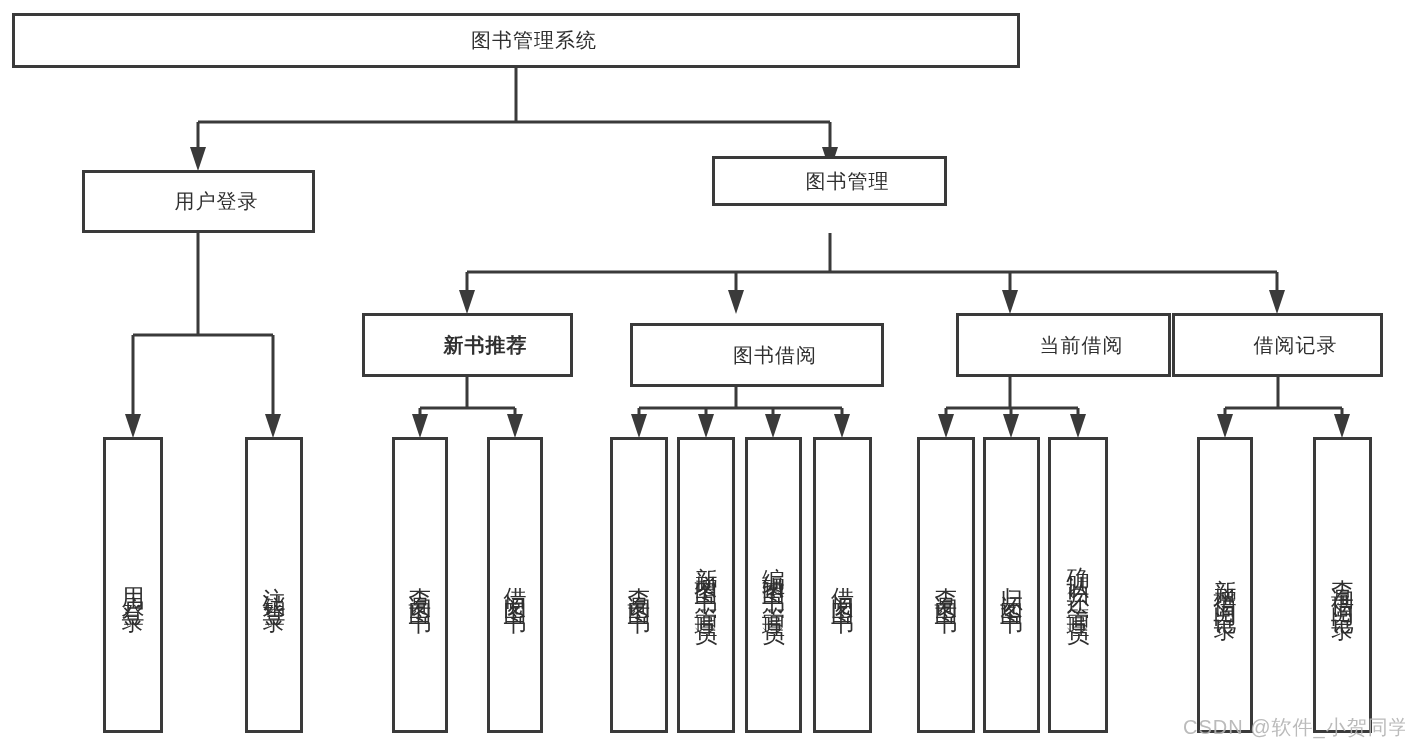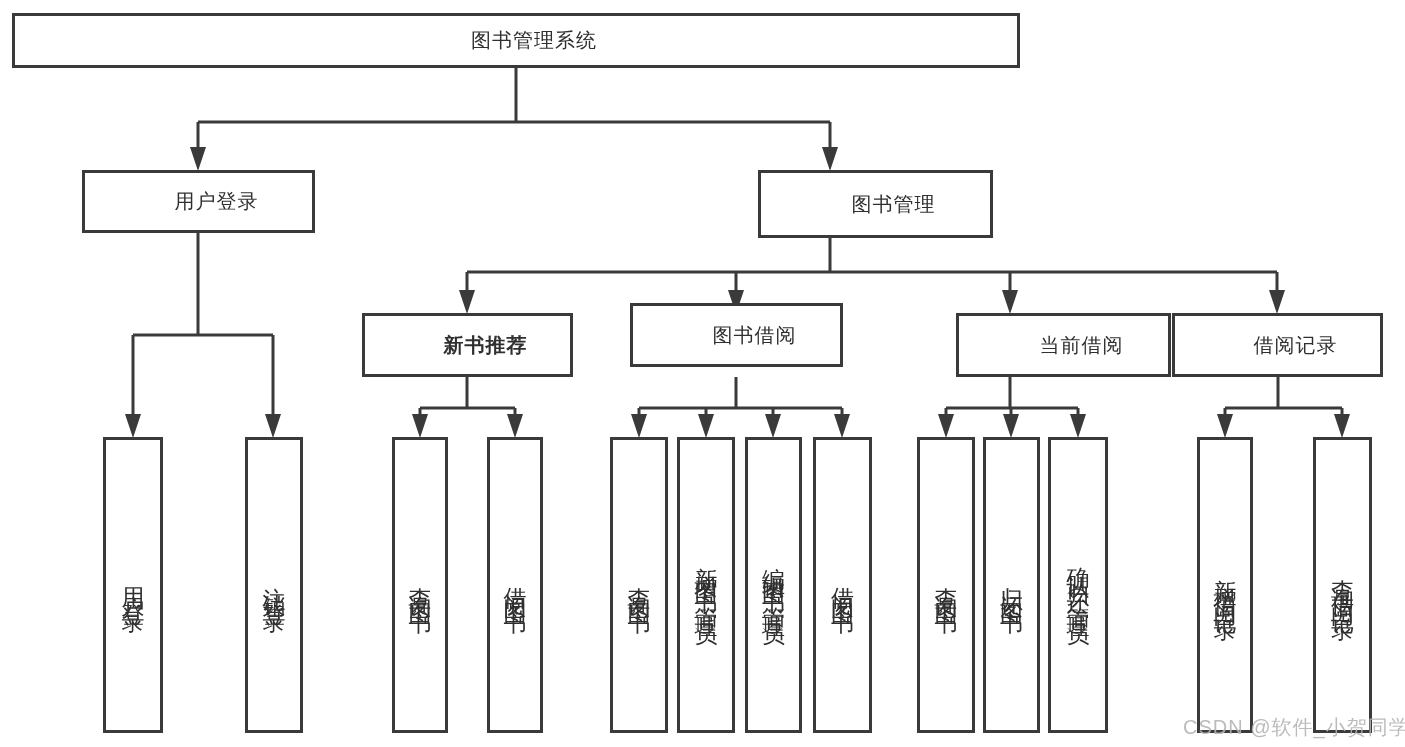--- a/index.html
+++ b/index.html
@@ -29,23 +29,23 @@
     display: flex;
     align-items: center;
     justify-content: center;
     font-size: 20px;
     letter-spacing: 1px;
     color: var(--text);
     padding-left: 36px;
   }
   .root  { left: 12px;   top: 13px;  width: 1008px; height: 55px; }
   .n-user-login     { left: 82px;   top: 170px; width: 233px; height: 63px; }
-  .n-book-mgmt      { left: 712px;  top: 170px; width: 235px; height: 68px; margin-left: 46px; }
+  .n-book-mgmt      { left: 712px;  top: 156px; width: 235px; height: 50px; }
   .n-new-book-rec   { left: 362px;  top: 313px; width: 211px; height: 64px; font-weight: bold; }
-  .n-book-borrow    { left: 630px;  top: 303px; width: 213px; height: 64px; }
+  .n-book-borrow    { left: 630px;  top: 323px; width: 254px; height: 64px; }
   .n-current-borrow { left: 956px;  top: 313px; width: 215px; height: 64px; }
   .n-borrow-record  { left: 1172px; top: 313px; width: 211px; height: 64px; }
 
   .leaf {
     position: absolute;
     z-index: 2;
     top: 437px;
     height: 296px;
     background: #ffffff;
     border: 3px solid var(--line);

